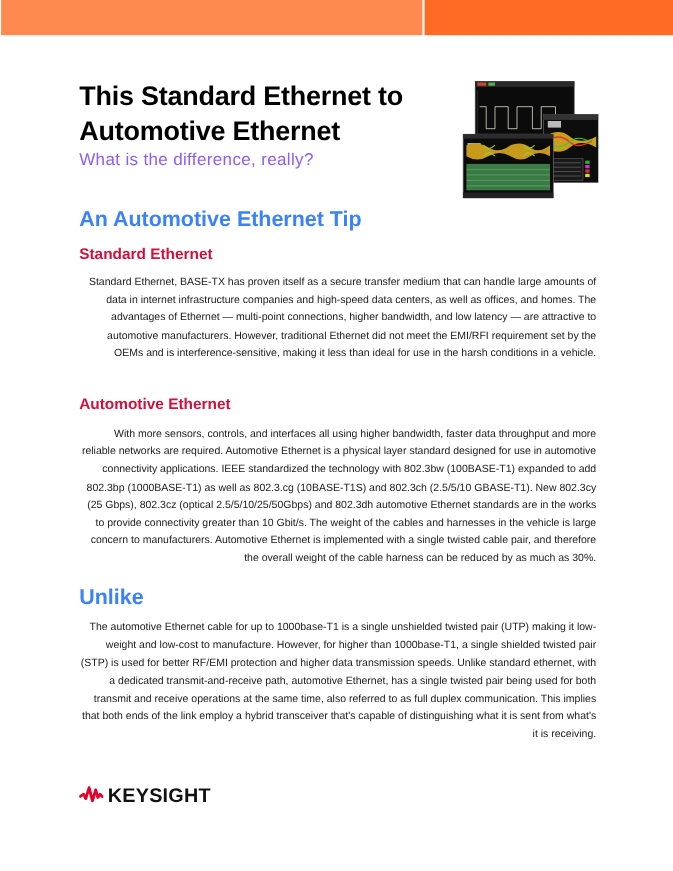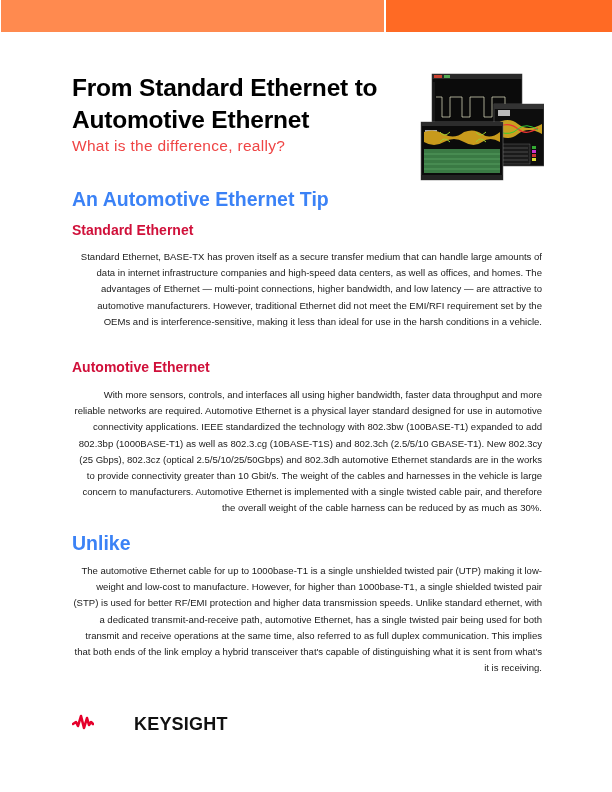--- a/index.html
+++ b/index.html
@@ -2,38 +2,38 @@
 <html><head>
 <meta charset="utf-8">
 <style>
   html, body { margin:0; padding:0; }
   body { width:612px; height:792px; background:#ffffff; position:relative; overflow:hidden;
          font-family:"Liberation Sans", sans-serif; color:#111; }
   .topbar { position:absolute; top:0; left:0; width:612px; height:32px; }
   .topbar .left { position:absolute; left:1px; top:0; width:383px; height:32px; background:#ff8a4f; }
   .topbar .right { position:absolute; left:386px; top:0; width:226px; height:32px; background:#ff6a24; }
   .title { position:absolute; left:72px; top:72px; font-size:24.5px; font-weight:bold; line-height:32px; letter-spacing:-0.2px; color:#000; }
-  .subtitle { position:absolute; left:72px; top:137px; font-size:15.5px; color:#ef4444; letter-spacing:0.3px; }
+  .subtitle { position:absolute; left:72px; top:137px; font-size:15.5px; color:#8b5cf6; letter-spacing:0.3px; }
   .hero { position:absolute; left:420px; top:72px; width:124px; height:110px; }
   .h2 { position:absolute; left:72px; font-size:19.5px; font-weight:bold; color:#3b82f6; }
   .h3 { position:absolute; left:72px; font-size:14px; font-weight:bold; color:#d0103a; }
   .para { position:absolute; left:72px; width:470px; font-size:9.55px; line-height:16.2px; color:#1a1a1a;text-align:right; }
-  .logo { position:absolute; left:72px; top:713px; display:flex; align-items:flex-end;gap:36px; }
+  .logo { position:absolute; left:72px; top:713px; display:flex; align-items:flex-start; }
   .logo .word { font-size:18px; font-weight:bold; color:#111; margin-left:4px; letter-spacing:0.2px; }
 </style>
 </head>
 <body>
 
 <div class="topbar">
   <div class="left"></div>
   <div class="right"></div>
 </div>
 
 <div class="title">
-  <div>From Standard Ethernet to</div>
+  <div>This Standard Ethernet to</div>
   <div>Automotive Ethernet</div>
 </div>
 <div class="subtitle">What is the difference, really?</div>
 
 <div class="hero">
   <svg width="124" height="110" viewBox="0 0 124 110">
 
     <rect x="12" y="2" width="90" height="62" fill="#0b0b0b" stroke="#555" stroke-width="0.6"></rect>
     <rect x="12" y="2" width="90" height="5" fill="#2a2a2a"></rect>
     <rect x="14" y="3" width="8" height="3" fill="#c43"></rect>

